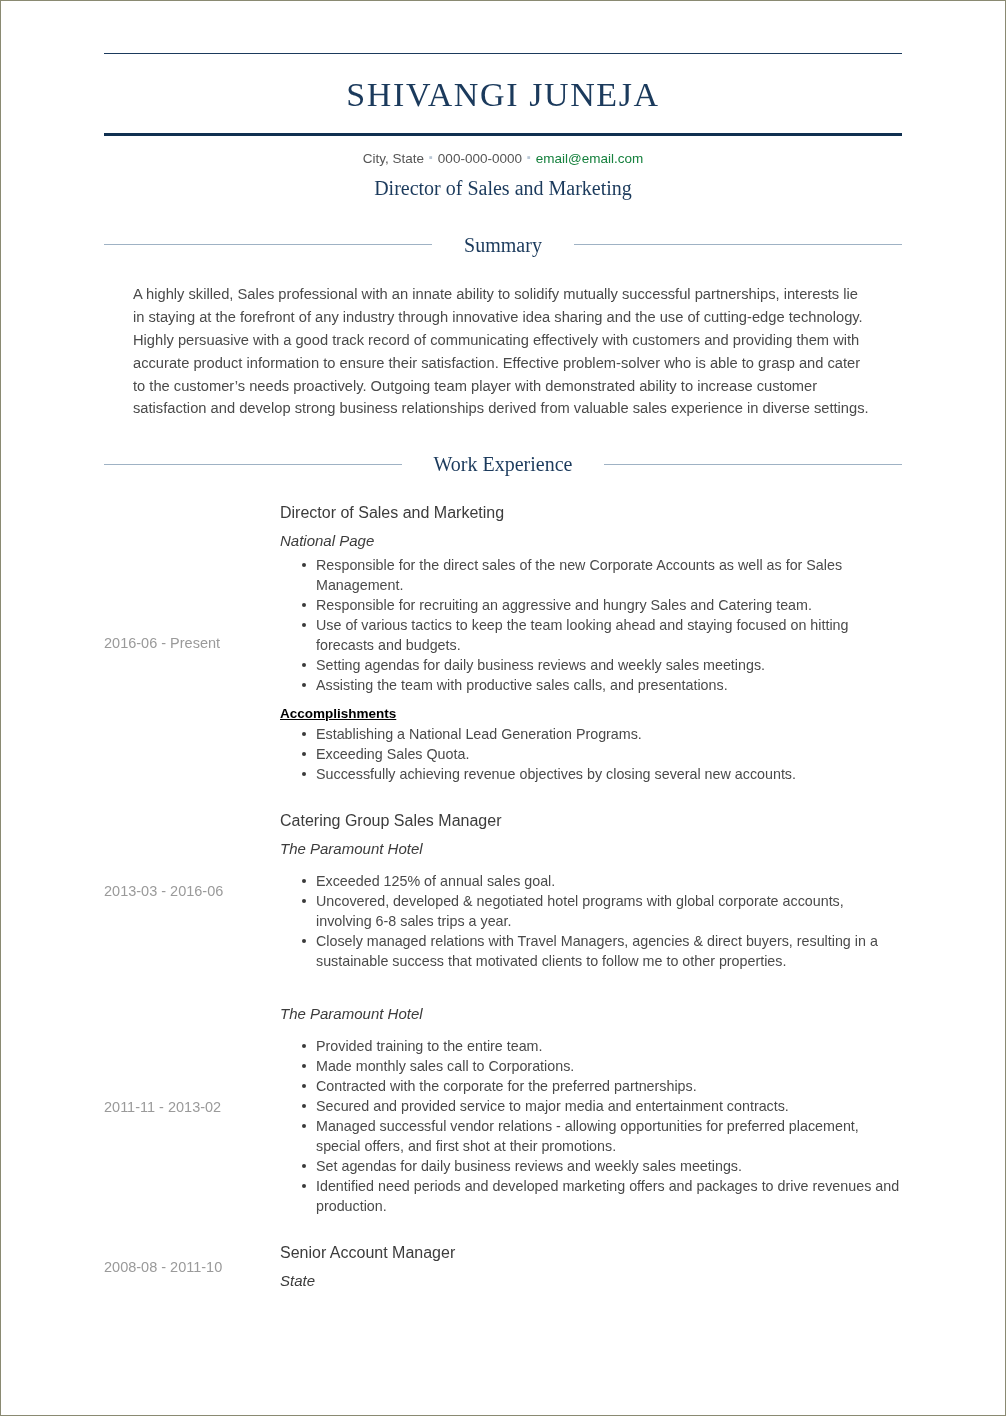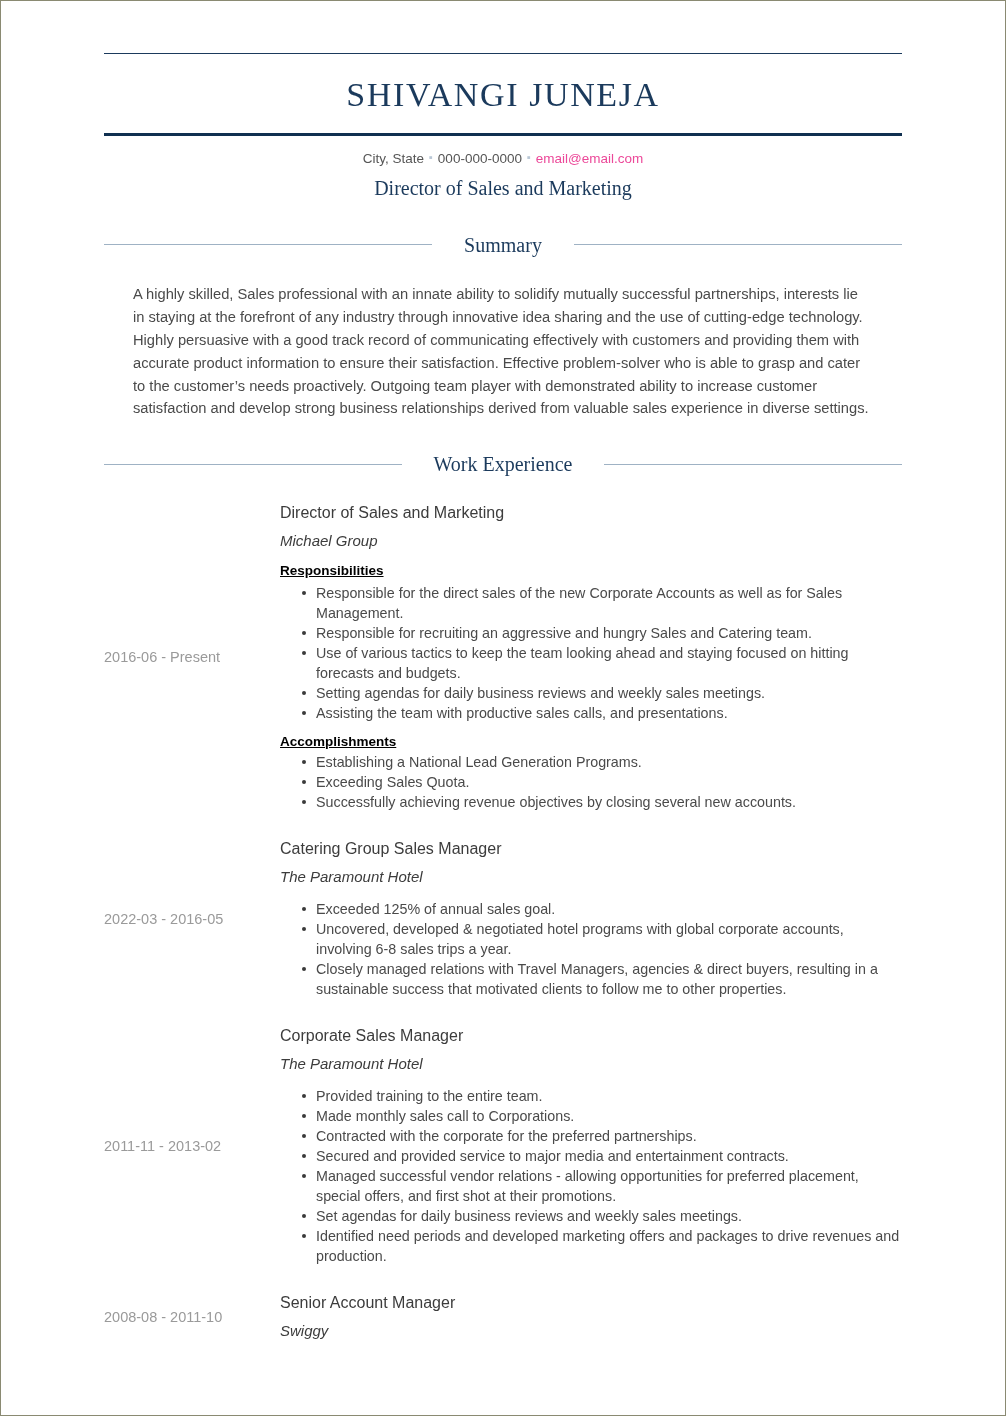--- a/index.html
+++ b/index.html
@@ -54,21 +54,21 @@
     line-height: 1.3;
   }
   .contact .sep {
     color: #b9c7d6;
     font-size: 11px;
     padding: 0 5px;
     position: relative;
     top: -2px;
   }
   .contact .email {
-    color: #ec4899;
+    color: #15803d;
   }
   .headline {
     font-family: "Liberation Serif", serif;
     text-align: center;
     font-size: 20px;
     color: #1b3a5c;
     padding-top: 8px;
     line-height: 1.25;
   }
 
@@ -197,75 +197,73 @@
       <span class="title">Work Experience</span>
       <span class="line"></span>
     </div>
 
     <div class="exp-list">
 
       <div class="exp">
         <div class="exp-dates">2016-06 - Present</div>
         <div class="exp-body">
           <div class="exp-title">Director of Sales and Marketing</div>
-          <div class="exp-company">Michael Group</div>
-
-          <div class="sub-head">Responsibilities</div>
+          <div class="exp-company">National Page</div>
+
           <ul class="bullets">
             <li>Responsible for the direct sales of the new Corporate Accounts as well as for Sales Management.</li>
             <li>Responsible for recruiting an aggressive and hungry Sales and Catering team.</li>
             <li>Use of various tactics to keep the team looking ahead and staying focused on hitting forecasts and budgets.</li>
             <li>Setting agendas for daily business reviews and weekly sales meetings.</li>
             <li>Assisting the team with productive sales calls, and presentations.</li>
           </ul>
 
           <div class="sub-head">Accomplishments</div>
           <ul class="bullets tight">
             <li>Establishing a National Lead Generation Programs.</li>
             <li>Exceeding Sales Quota.</li>
             <li>Successfully achieving revenue objectives by closing several new accounts.</li>
           </ul>
         </div>
       </div>
 
       <div class="exp">
-        <div class="exp-dates">2022-03 - 2016-05</div>
+        <div class="exp-dates">2013-03 - 2016-06</div>
         <div class="exp-body">
           <div class="exp-title">Catering Group Sales Manager</div>
           <div class="exp-company">The Paramount Hotel</div>
           <div class="spacer-8"></div>
           <ul class="bullets">
             <li>Exceeded 125% of annual sales goal.</li>
             <li>Uncovered, developed &amp; negotiated hotel programs with global corporate accounts, involving 6-8 sales trips a year.</li>
             <li>Closely managed relations with Travel Managers, agencies &amp; direct buyers, resulting in a sustainable success that motivated clients to follow me to other properties.</li>
           </ul>
         </div>
       </div>
 
       <div class="exp">
         <div class="exp-dates">2011-11 - 2013-02</div>
         <div class="exp-body">
-          <div class="exp-title">Corporate Sales Manager</div>
           <div class="exp-company">The Paramount Hotel</div>
           <div class="spacer-8"></div>
           <ul class="bullets">
             <li>Provided training to the entire team.</li>
             <li>Made monthly sales call to Corporations.</li>
             <li>Contracted with the corporate for the preferred partnerships.</li>
             <li>Secured and provided service to major media and entertainment contracts.</li>
             <li>Managed successful vendor relations - allowing opportunities for preferred placement, special offers, and first shot at their promotions.</li>
             <li>Set agendas for daily business reviews and weekly sales meetings.</li>
             <li>Identified need periods and developed marketing offers and packages to drive revenues and production.</li>
           </ul>
         </div>
       </div>
 
       <div class="exp">
         <div class="exp-dates">2008-08 - 2011-10</div>
         <div class="exp-body">
           <div class="exp-title">Senior Account Manager</div>
-          <div class="exp-company">Swiggy</div>
+          <div class="exp-company">State</div>
         </div>
       </div>
 
     </div>
   </div>
 </div>
 
 </body></html>

